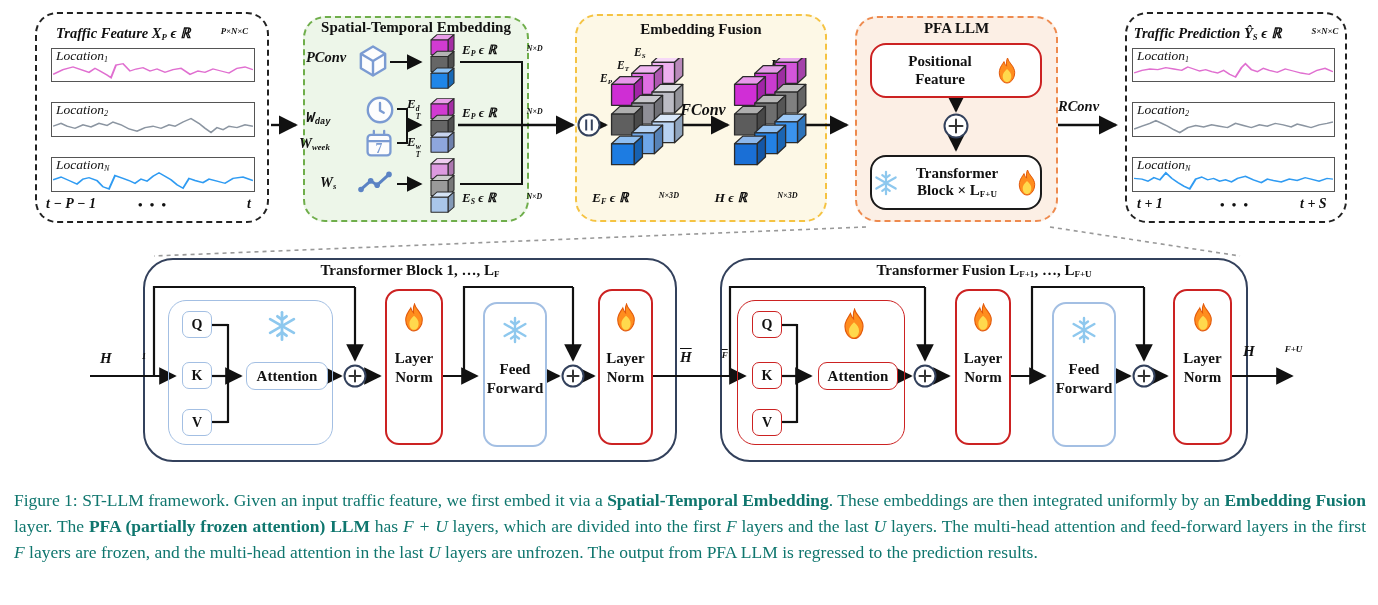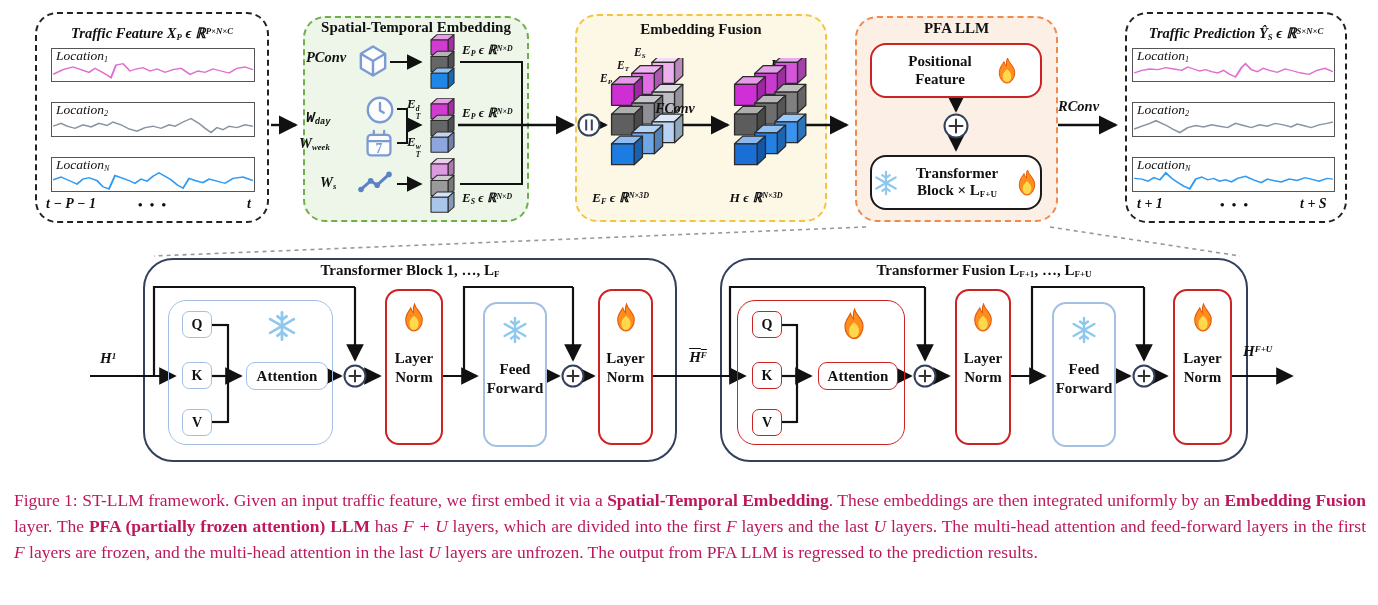--- a/index.html
+++ b/index.html
@@ -17,21 +17,21 @@
   .tcontainer { border:2px solid #33415c; border-radius:30px; background:#fff; }
 
   .title { font-weight:bold; font-size:15px; text-align:center; }
   .ptitle { font-weight:bold; font-style:italic; font-size:14.5px; text-align:center; }
   .mathb { font-weight:bold; font-style:italic; }
   .seriesbox { border:1.6px solid #555; background:#fff; }
   .loclabel { font-style:italic; font-size:13.5px; padding-left:4px; line-height:1; }
   .tlabel { font-weight:bold; font-style:italic; font-size:14px; }
 
   sub { font-size:.6em; vertical-align:-.25em; }
-  sup { font-size:.6em; vertical-align:.45em; }
+  sup { font-size:.6em; vertical-align:.45em;padding-left:30px; }
   .ss { display:inline-flex; flex-direction:column; align-items:flex-start;
         font-size:.58em; line-height:1.05; vertical-align:-.35em; font-style:italic; }
   .ovl { text-decoration:overline; }
 
   .elabel { font-weight:bold; font-style:italic; font-size:13px; white-space:nowrap; }
   .dlabel { font-weight:bold; font-style:italic; font-size:11.5px; white-space:nowrap; }
 
   .pebox { border:2.2px solid #cc2222; border-radius:16px; background:#fff;
            display:flex; align-items:center; justify-content:center; gap:8px; }
   .tbbox { border:2.2px solid #1a1a1a; border-radius:16px; background:#fff;
@@ -47,21 +47,21 @@
           display:flex; align-items:center; justify-content:center; }
   .attn-b { border:1.7px solid #a3bfe3; } .attn-r { border:1.7px solid #cc2222; }
   .tallbox { border-radius:14px; background:#fff; display:flex; flex-direction:column; align-items:center; }
   .ln { border:2.2px solid #cc2222; }
   .ff { border:2.2px solid #a3bfe3; }
   .tallbox .txt { font-weight:bold; font-size:15px; text-align:center; line-height:1.25; margin-top:16px; }
   .tallbox .icon { margin-top:12px; }
 
   .hlabel { font-weight:bold; font-style:italic; font-size:15px; white-space:nowrap; }
 
-  .caption { font-size:17.5px; line-height:26px; text-align:justify; color:#be185d; }
+  .caption { font-size:17.5px; line-height:26px; text-align:justify; color:#0f766e; }
   .cb { font-weight:bold; } .cm { font-style:italic; }
 
   .cubestack { width:30px; height:58px; }
   .cubecluster { width:76px; height:110px; }
 </style>
 </head>
 <body>
 
 <div id="stage">
 
@@ -337,21 +337,21 @@
         <polygon points="56,58 63,51 63,70 56,77" fill="rgb(143,164,189)"></polygon>
         <rect x="37" y="58" width="19" height="19" fill="#b7d2f2"></rect>
         <polygon points="20,68 27,61 46,61 39,68" fill="rgb(183,211,244)"></polygon>
         <polygon points="39,68 46,61 46,80 39,87" fill="rgb(86,129,181)"></polygon>
         <rect x="20" y="68" width="19" height="19" fill="#6ea6e8"></rect>
         <polygon points="3,78 10,71 29,71 22,78" fill="rgb(142,190,241)"></polygon>
         <polygon points="22,78 29,71 29,90 22,97" fill="rgb(23,97,176)"></polygon>
         <rect x="3" y="78" width="19" height="19" fill="#1d7ce2"></rect>
       </g>
     </svg>
-  <div class="abs z3 mathb" style="left:648px;top:101px;width:54px;text-align:center;font-size:14px;">FConv</div>
+  <div class="abs z3 mathb" style="left:676px;top:101px;width:54px;text-align:center;font-size:16px;">FConv</div>
   <div class="abs z3 mathb" style="left:762px;top:58px;width:28px;text-align:center;font-size:14px;">H</div>
   <svg class="abs z3 cubecluster" style="left:731px;top:58px;" viewBox="0 0 64 100" preserveAspectRatio="none">
       <g stroke="#2b2b2b" stroke-width="1.1" stroke-linejoin="round">
         <polygon points="37,4 44,-3 63,-3 56,4" fill="rgb(234,170,237)"></polygon>
         <polygon points="56,4 63,-3 63,16 56,23" fill="rgb(165,66,170)"></polygon>
         <rect x="37" y="4" width="19" height="19" fill="#d455da"></rect>
         <polygon points="20,14 27,7 46,7 39,14" fill="rgb(228,157,231)"></polygon>
         <polygon points="39,14 46,7 46,26 39,33" fill="rgb(157,46,161)"></polygon>
         <rect x="20" y="14" width="19" height="19" fill="#c93bcf"></rect>
         <polygon points="3,24 10,17 29,17 22,24" fill="rgb(232,151,235)"></polygon>

